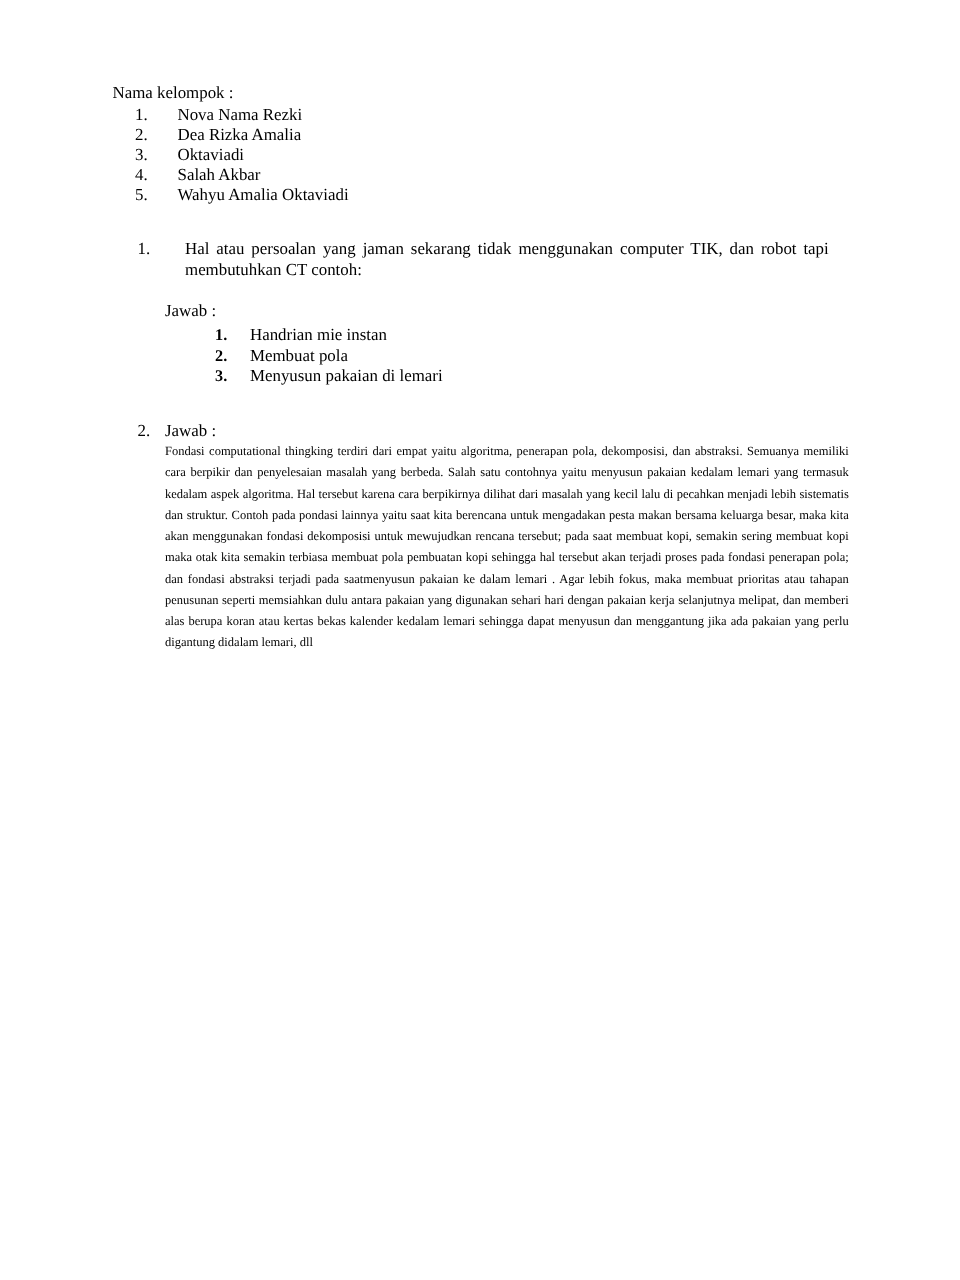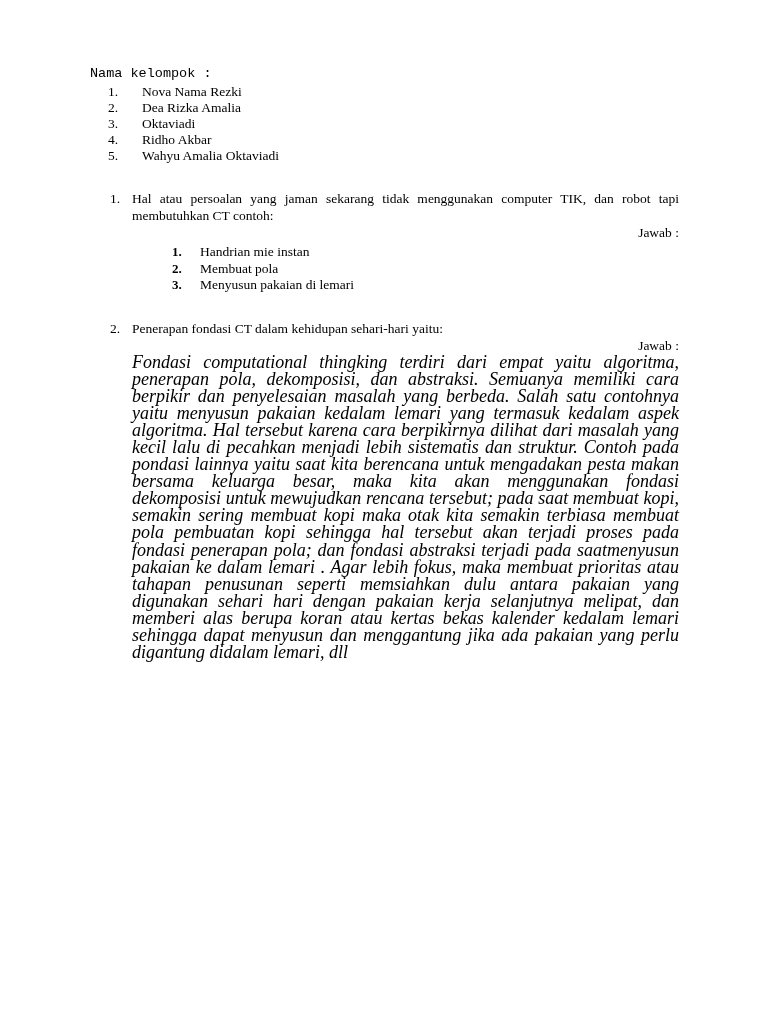--- a/index.html
+++ b/index.html
@@ -33,21 +33,20 @@
     left: 90px;
     top: 66px;
     width: 589px;
   }
 
   .doc-heading {
     font-size: 13.5px;
     line-height: 16px;
     margin: 0 0 2px 0;
     white-space: pre;
-    font-family: Liberation Mono, monospace;
   }
 
   
   ol.names {
     list-style: none;
     margin: 0;
     padding: 0;
   }
   ol.names > li {
     position: relative;
@@ -83,36 +82,34 @@
     width: 26px;
     font-size: 13.5px;
     line-height: 17px;
   }
 
   .q-text {
     font-size: 13.5px;
     line-height: 17px;
     text-align: justify;
     text-justify: inter-word;
-    margin: 0;
+    margin: 16px;
   }
   .jawab {
     font-size: 13.5px;
     line-height: 17px;
     margin: 0;
-    text-align: right;
   }
   .answer-para {
-    font-size: 18px;
+    font-size: 10px;
     line-height: 17.1px;
     text-align: justify;
     text-justify: inter-word;
     margin: 0;
     hyphens: none;
-    font-style: italic;
   }
 
   
   ol.sub-answers {
     list-style: none;
     margin: 3px 0 0 0;
     padding: 0;
   }
   ol.sub-answers > li {
     position: relative;
@@ -146,21 +143,21 @@
       <li>
         <span class="marker">2.</span>
         <span>Dea Rizka Amalia</span>
       </li>
       <li>
         <span class="marker">3.</span>
         <span>Oktaviadi</span>
       </li>
       <li>
         <span class="marker">4.</span>
-        <span>Ridho Akbar</span>
+        <span>Salah Akbar</span>
       </li>
       <li>
         <span class="marker">5.</span>
         <span>Wahyu Amalia Oktaviadi</span>
       </li>
     </ol>
 
     <ol class="questions">
 
       <li>
@@ -178,20 +175,19 @@
           </li>
           <li>
             <span class="marker-bold">3.</span>
             <span>Menyusun pakaian di lemari</span>
           </li>
         </ol>
       </li>
 
       <li>
         <span class="q-marker">2.</span>
-        <p class="q-text">Penerapan fondasi CT dalam kehidupan sehari-hari yaitu:</p>
         <p class="jawab">Jawab :</p>
         <p class="answer-para">Fondasi computational thingking terdiri dari empat yaitu algoritma, penerapan pola, dekomposisi, dan abstraksi. Semuanya memiliki cara berpikir dan penyelesaian masalah yang berbeda. Salah satu contohnya yaitu menyusun pakaian kedalam lemari yang termasuk kedalam aspek algoritma. Hal tersebut karena cara berpikirnya dilihat dari masalah yang kecil lalu di pecahkan menjadi lebih sistematis dan struktur. Contoh pada pondasi lainnya yaitu saat kita berencana untuk mengadakan pesta makan bersama keluarga besar, maka kita akan menggunakan fondasi dekomposisi untuk mewujudkan rencana tersebut; pada saat membuat kopi, semakin sering membuat kopi maka otak kita semakin  terbiasa membuat pola pembuatan kopi sehingga hal tersebut akan terjadi proses pada fondasi penerapan pola; dan fondasi abstraksi terjadi pada saatmenyusun pakaian ke dalam lemari . Agar lebih fokus, maka membuat prioritas atau tahapan penusunan seperti memsiahkan dulu antara pakaian yang digunakan sehari hari dengan pakaian kerja selanjutnya melipat, dan memberi alas berupa koran atau kertas bekas kalender kedalam lemari sehingga dapat menyusun dan menggantung jika ada pakaian yang perlu digantung didalam lemari, dll</p>
       </li>
 
     </ol>
   </div>
 </div>
 
 </body></html>

